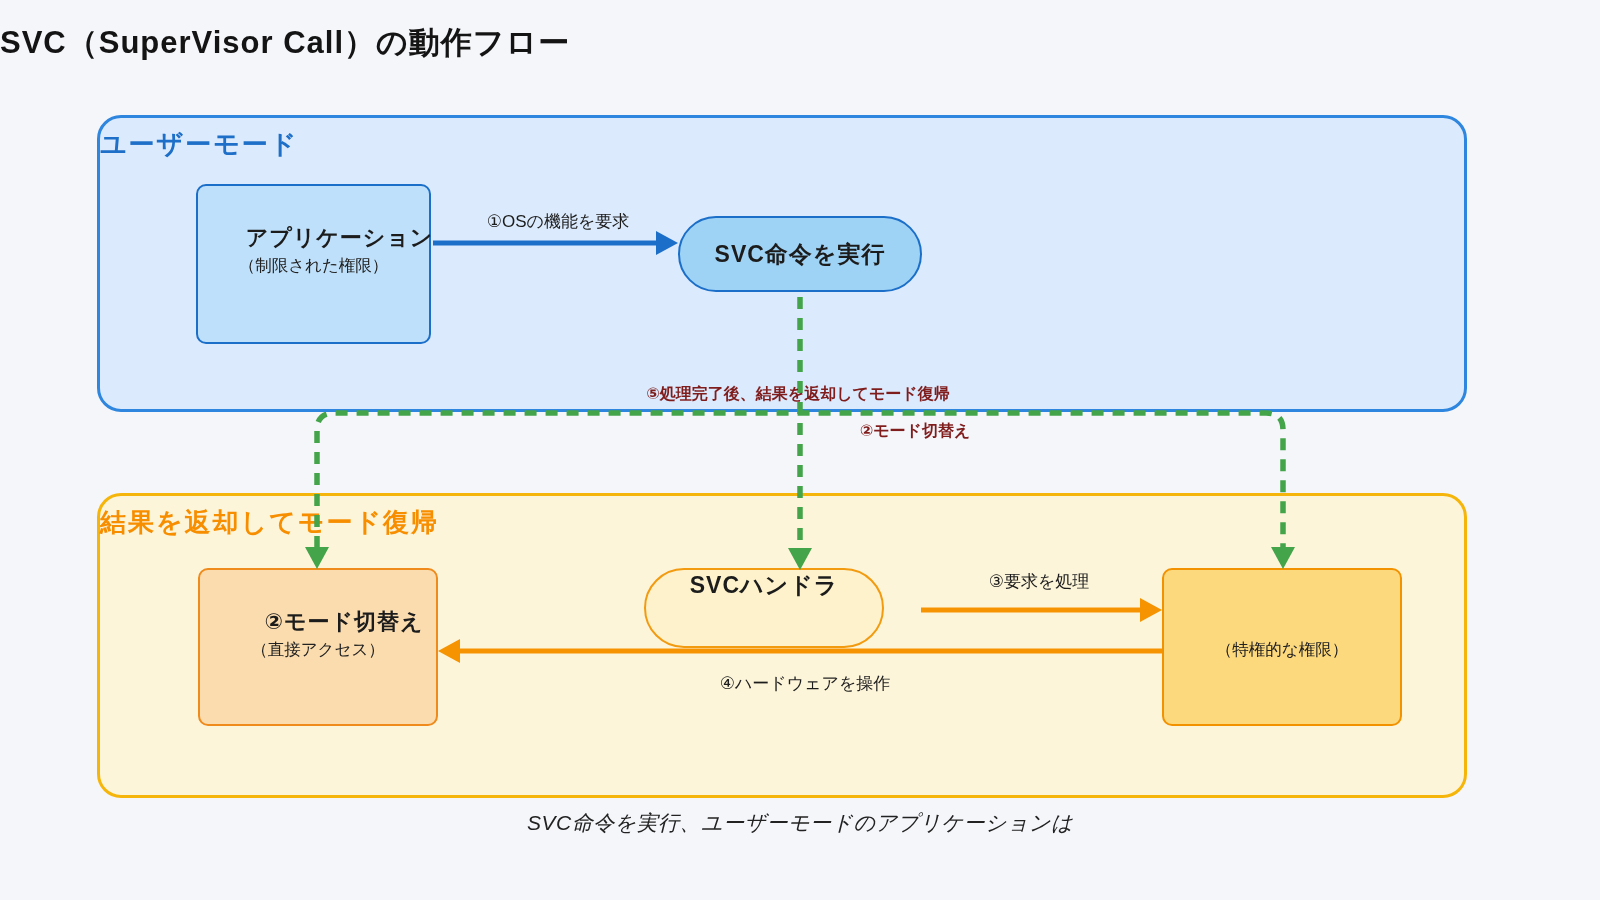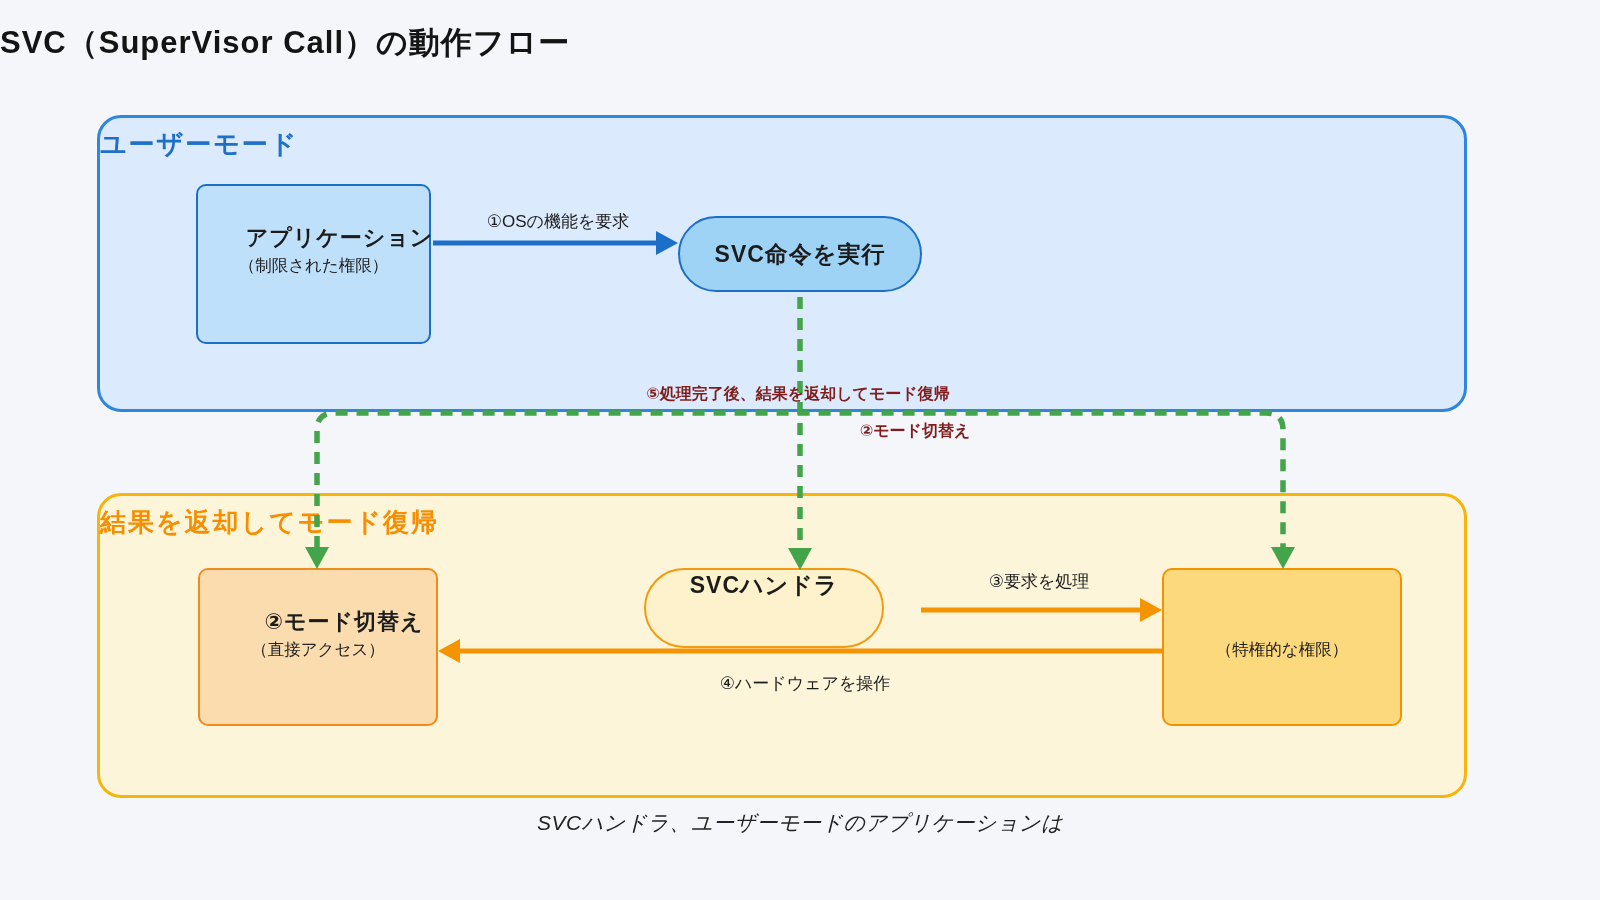--- a/index.html
+++ b/index.html
@@ -155,14 +155,14 @@
   </g>
 </svg>
 
 <div id="label-step1" class="abs edge-label">①OSの機能を要求</div>
 <div id="label-step5" class="abs edge-label green">⑤処理完了後、結果を返却してモード復帰</div>
 <div id="label-step2" class="abs edge-label green">②モード切替え</div>
 <div id="label-step3" class="abs edge-label">③要求を処理</div>
 <div id="label-step4" class="abs edge-label">④ハードウェアを操作</div>
 
 <div id="caption" class="abs">
-  <div>SVCハンドラ、ユーザーモードのアプリケーションは</div>
+  <div>SVC命令を実行、ユーザーモードのアプリケーションは</div>
 </div>
 
 </body></html>

